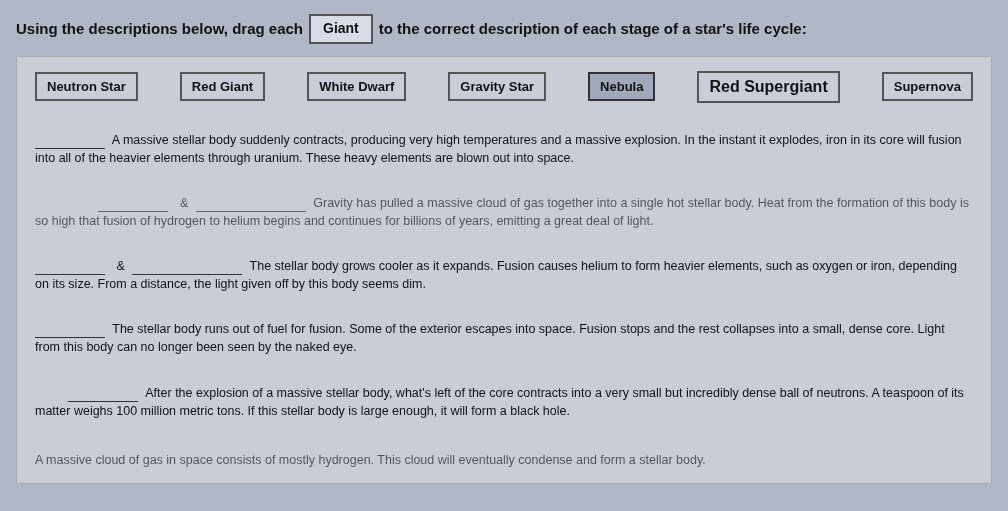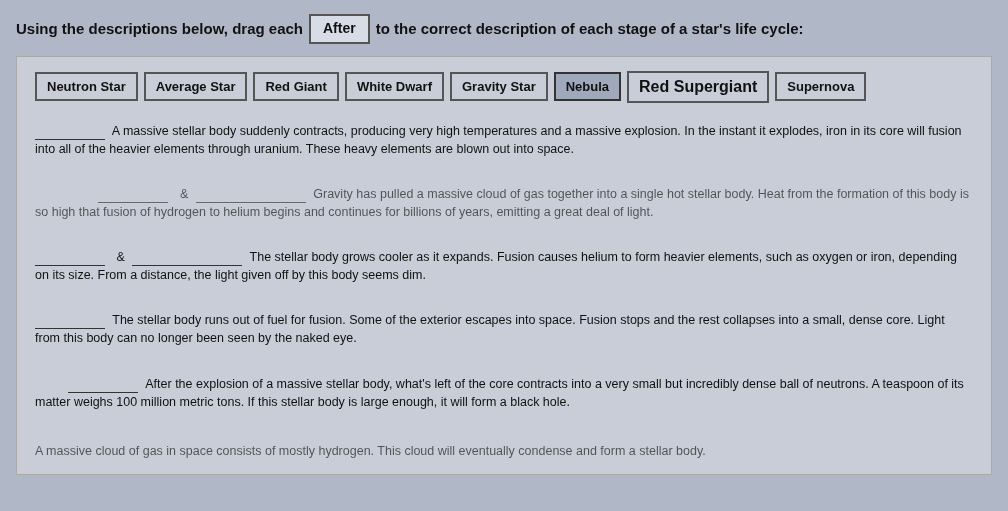--- a/index.html
+++ b/index.html
@@ -42,22 +42,23 @@
     .main-panel {
       background: #c8cdd8;
       border: 1px solid #aaa;
       padding: 14px 18px 14px 18px;
       width: 100%;
     }
     .labels-row {
       display: flex;
       gap: 6px;
       flex-wrap: wrap;
-      margin-bottom: 19px;
+      margin-bottom: 28px;
       align-items: center;
+      justify-content: space-between;
     }
     .drag-label {
       border: 2px solid #555;
       background: #c8cdd8;
       padding: 5px 10px;
       font-size: 13px;
       font-weight: bold;
       color: #111;
       cursor: grab;
       white-space: nowrap;
@@ -103,29 +104,28 @@
       opacity: 0.65;
     }
   </style>
 </head>
 <body>
 
 <div class="outer">
 
   <div class="instruction-bar">
     <span>Using the descriptions below, drag each</span>
-    <span class="label-box">After</span>
+    <span class="label-box">Giant</span>
     <span>to the correct description of each stage of a star's life cycle:</span>
   </div>
 
   <div class="main-panel">
 
     <div class="labels-row">
       <div class="drag-label">Neutron Star</div>
-      <div class="drag-label">Average Star</div>
       <div class="drag-label">Red Giant</div>
       <div class="drag-label">White Dwarf</div>
       <div class="drag-label">Gravity Star</div>
       <div class="drag-label highlighted">Nebula</div>
       <div class="drag-label" style="font-size:16px;">Red Supergiant</div>
       <div class="drag-label">Supernova</div>
     </div>
 
     <div class="descriptions">
 

